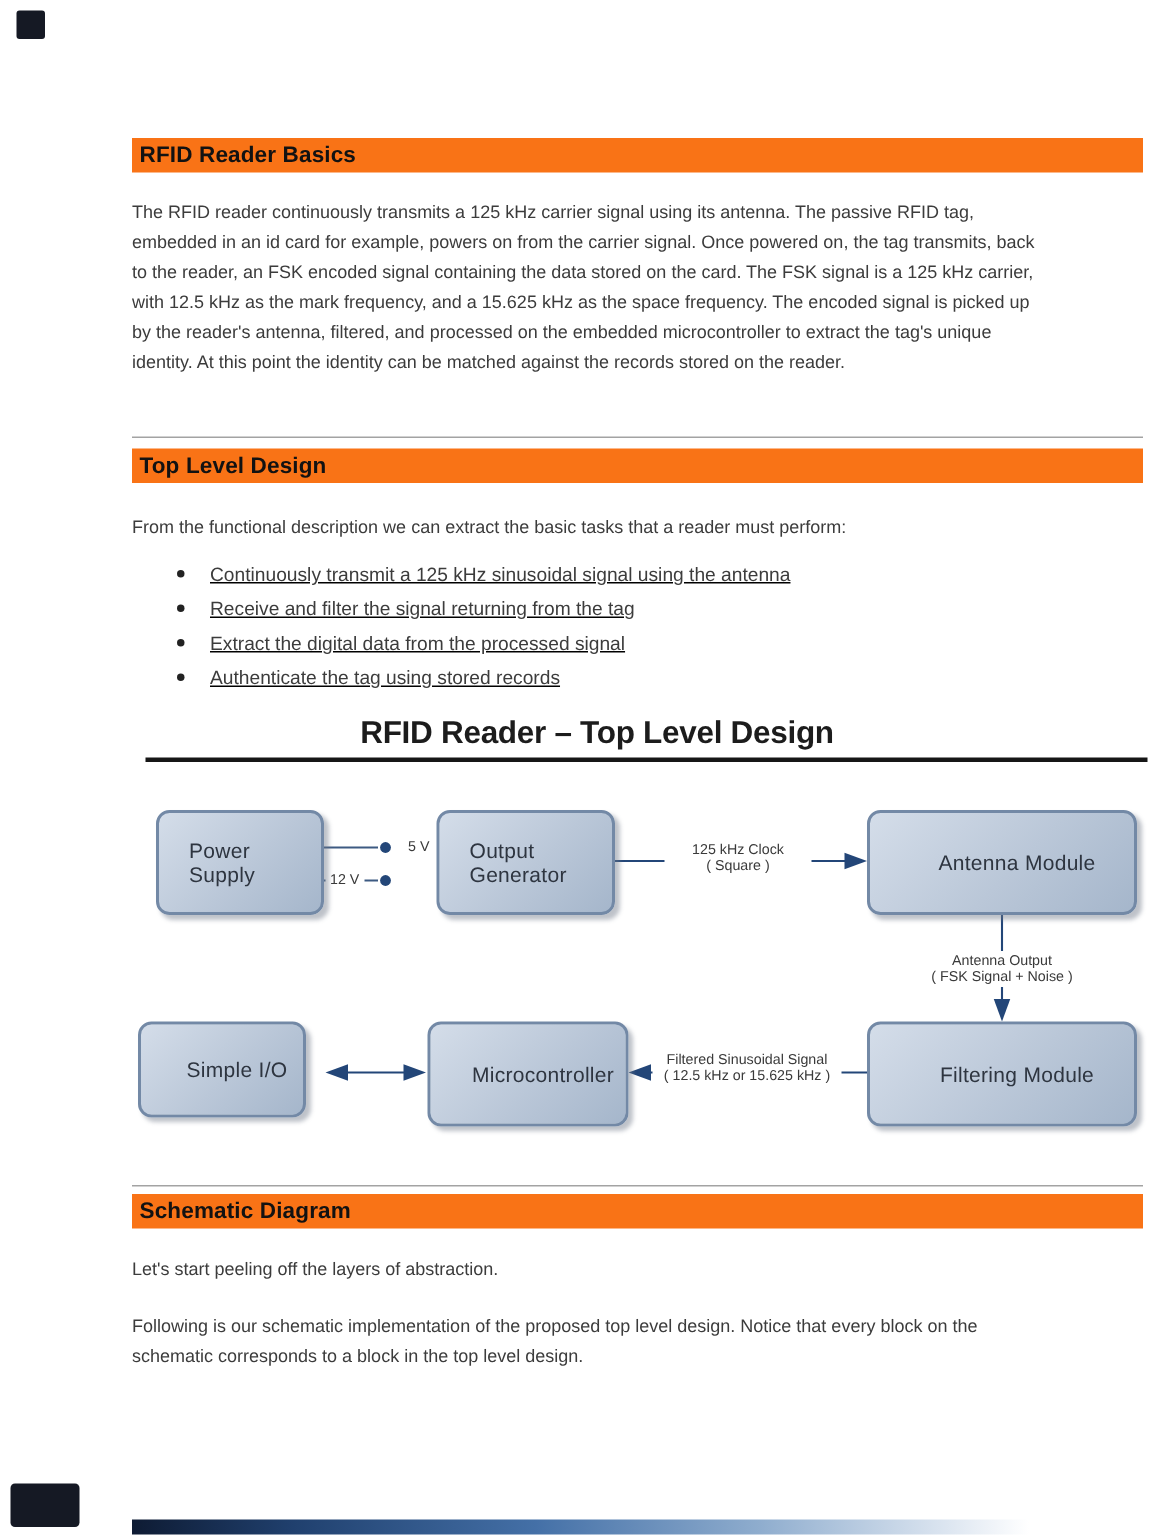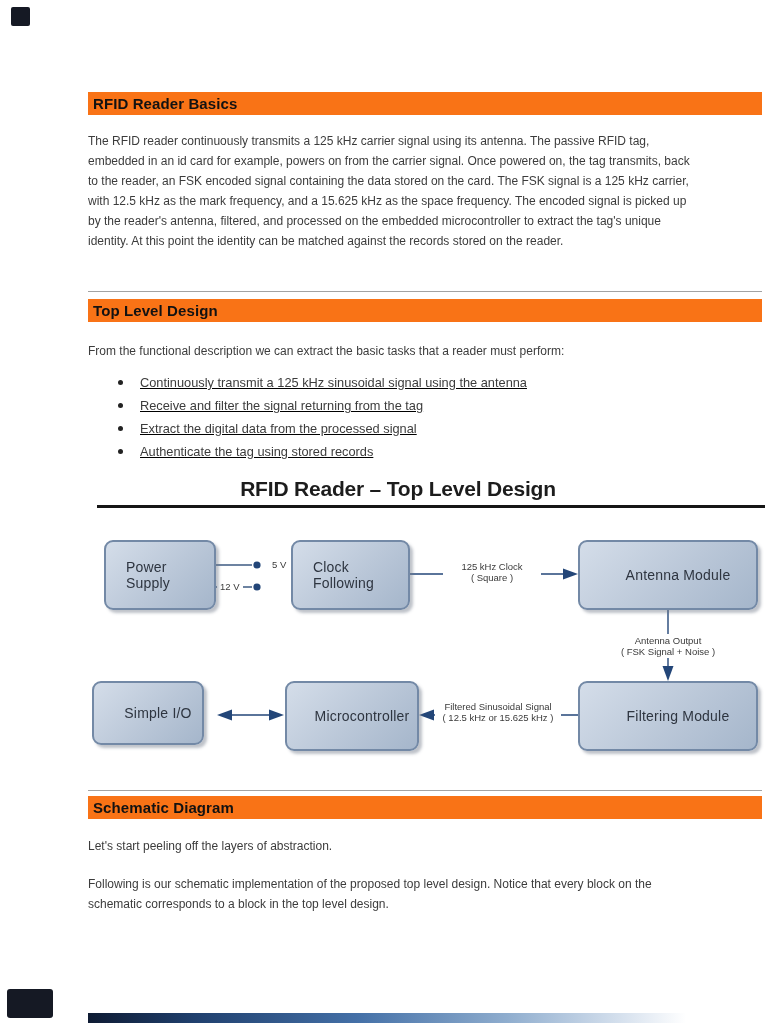--- a/index.html
+++ b/index.html
@@ -129,21 +129,21 @@
   </div>
   <div class="wire-label lbl-filtered">
     <div>Filtered Sinusoidal Signal</div>
     <div>( 12.5 kHz or 15.625 kHz )</div>
   </div>
 
   <div class="block blk-power">
     <span>Power Supply</span>
   </div>
   <div class="block blk-clock">
-    <span>Clock Following</span>
+    <span>Output Generator</span>
   </div>
   <div class="block blk-antenna">
     <span>Antenna Module</span>
   </div>
   <div class="block blk-io">
     <span>Simple I/O</span>
   </div>
   <div class="block blk-micro">
     <span>Microcontroller</span>
   </div>

